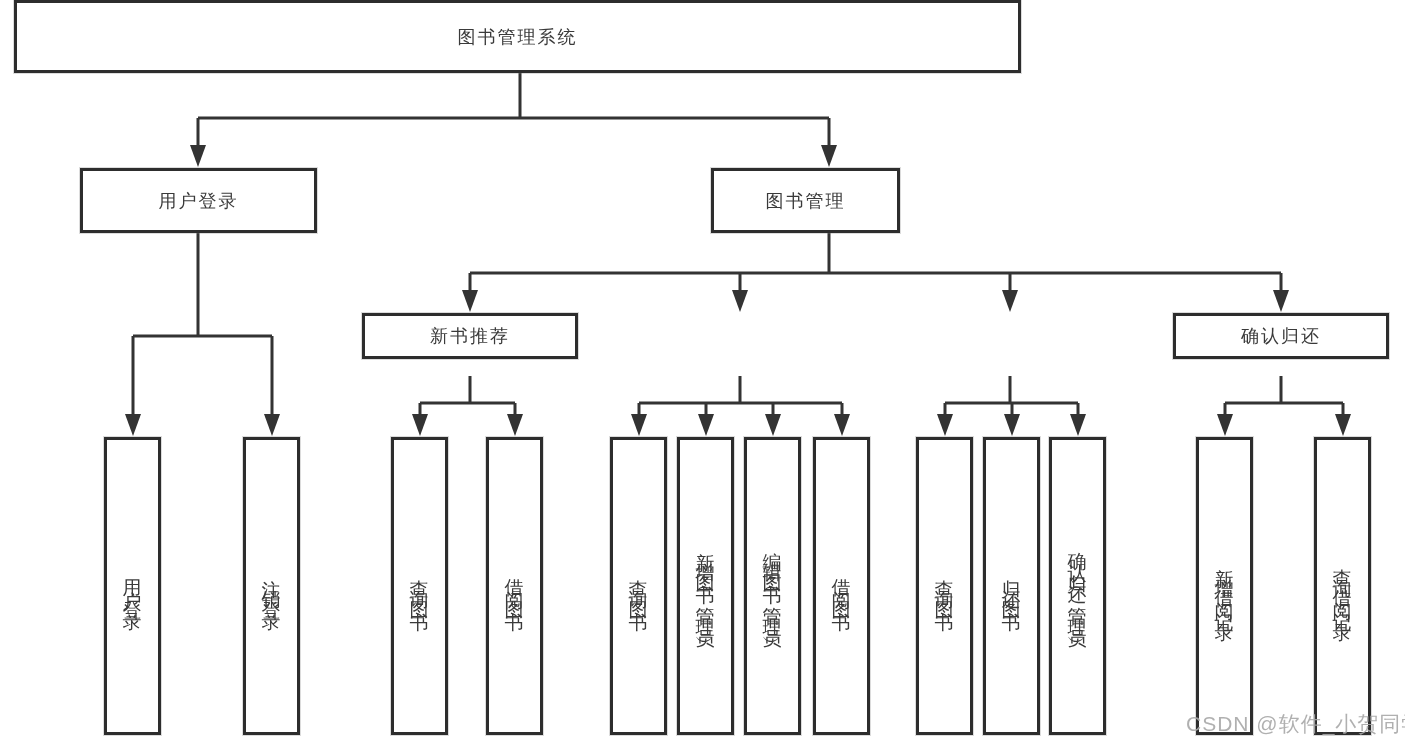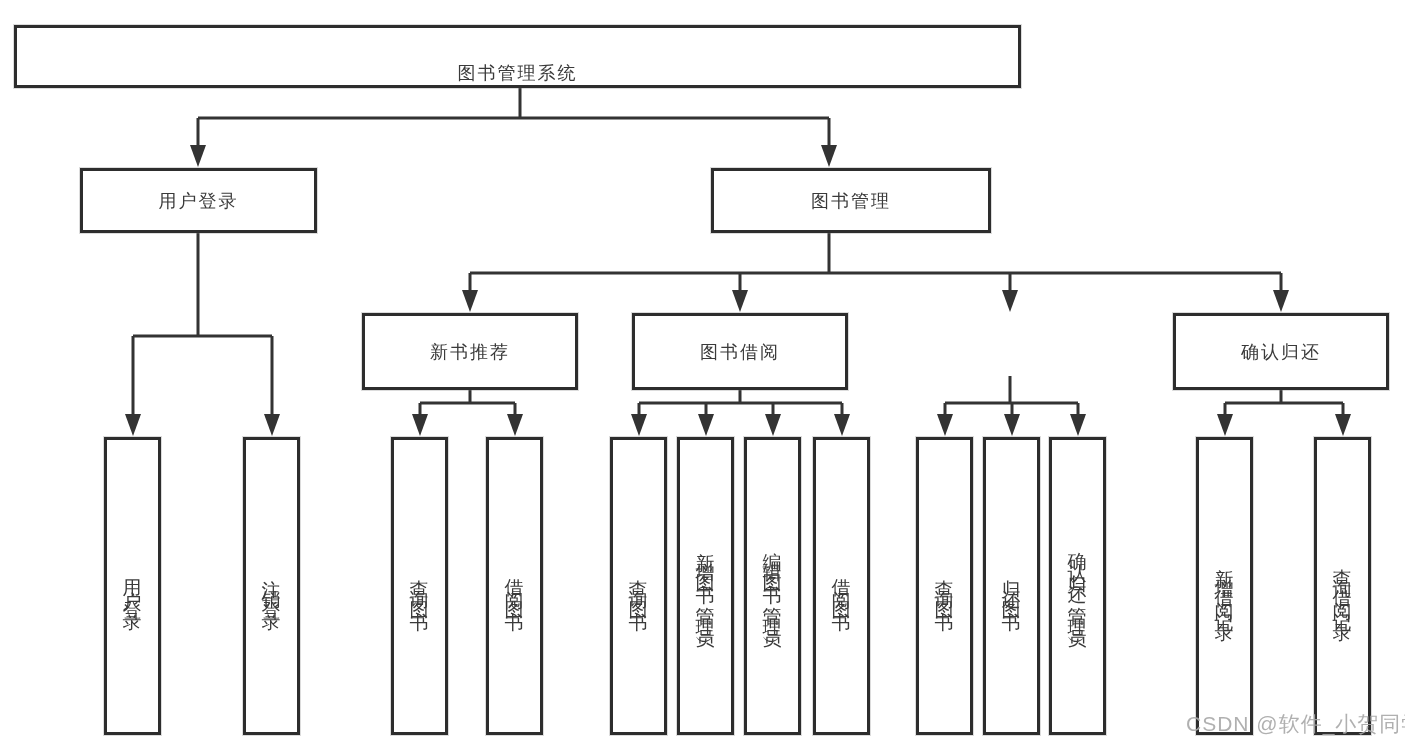--- a/index.html
+++ b/index.html
@@ -33,25 +33,25 @@
     justify-content: center;
     z-index: 1;
     box-sizing: border-box;
   }
   .node .label {
     color: var(--text);
     font-size: 18px;
     letter-spacing: 2px;
     white-space: nowrap;
   }
-  .root-node   { left: 14px;  top: 25px;  width: 1007px; height: 63px; align-items: flex-end; }
+  .root-node   { left: 14px;  top: 0;  width: 1007px; height: 73px; }
   .l2-node     { top: 168px; height: 65px; }
   .l2-a        { left: 80px;  width: 237px; }
-  .l2-b        { left: 711px; width: 280px; }
-  .l3-node     { top: 313px; height: 77px; width: 216px; }
+  .l2-b        { left: 711px; width: 189px; }
+  .l3-node     { top: 313px; height: 46px; width: 216px; }
   .leaf {
     top: 437px; width: 57px; height: 298px;
   }
   .leaf .label {
     writing-mode: vertical-rl;
     text-orientation: mixed;
     font-size: 19px;
     letter-spacing: 11px;
     line-height: 1;
     white-space: nowrap;
@@ -115,23 +115,20 @@
   <div class="node l2-node l2-a">
     <span class="label">用户登录</span>
   </div>
   <div class="node l2-node l2-b">
     <span class="label">图书管理</span>
   </div>
 
   <div class="node l3-node" style="left:362px">
     <span class="label">新书推荐</span>
   </div>
-  <div class="node l3-node" style="left:632px">
-    <span class="label">图书借阅</span>
-  </div>
   <div class="node l3-node" style="left:1173px">
     <span class="label">确认归还</span>
   </div>
 
   <div class="node leaf" style="left:104px">
     <span class="label">用户登录</span>
   </div>
   <div class="node leaf" style="left:243px">
     <span class="label">注销登录</span>
   </div>

